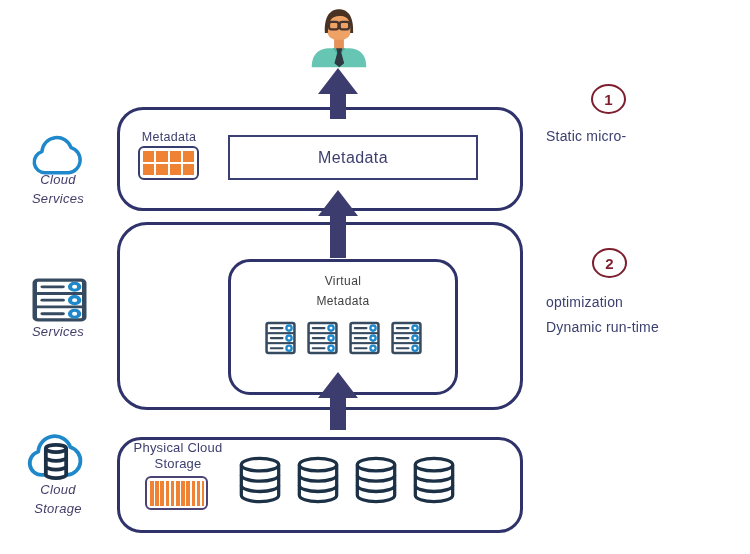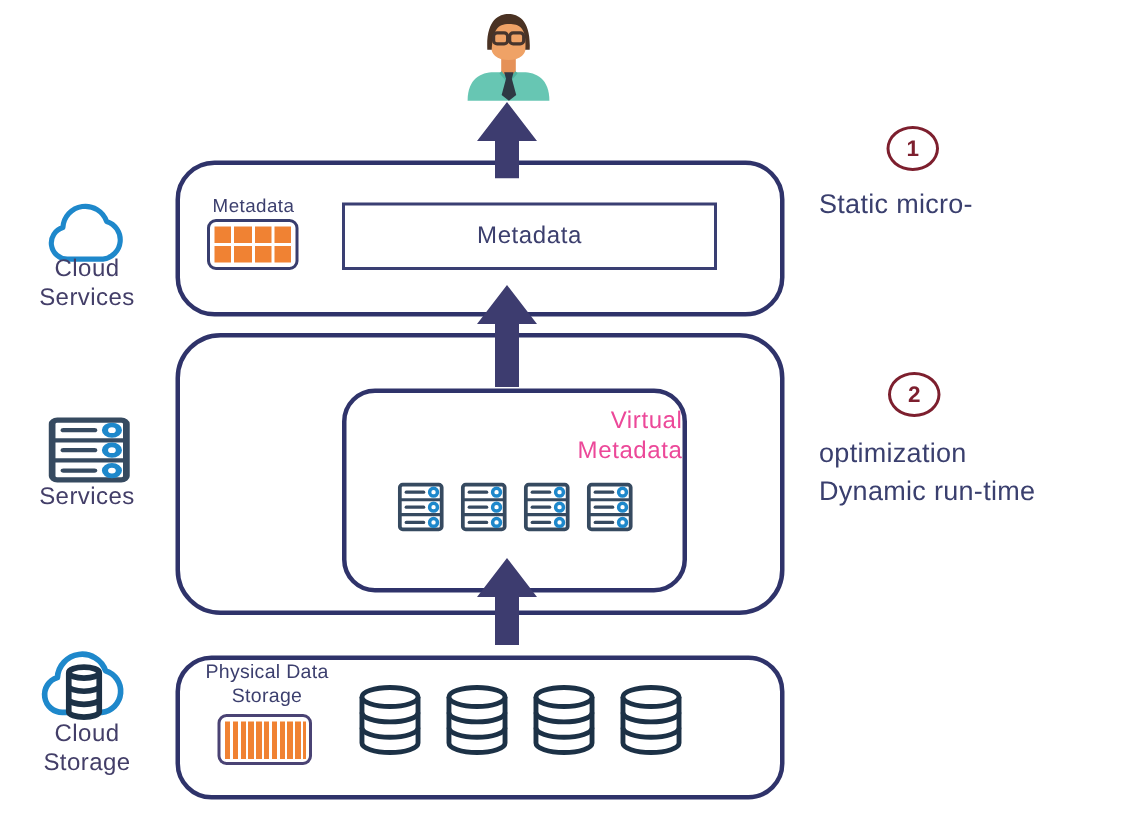--- a/index.html
+++ b/index.html
@@ -24,22 +24,22 @@
     position:absolute; left:228px; top:135px; width:250px; height:45px;
     border:2.5px solid #3A3F73; background:#fff;
     display:flex; align-items:center; justify-content:center;
     font-size:16px; color:#3C3F6E; letter-spacing:0.4px;
   }
   .vw-box {
     position:absolute; left:228px; top:259px; width:230px; height:136px;
     border:3px solid #2F336A; border-radius:22px; background:#fff;
   }
   .vw-title {
-    position:absolute; left:0; top:9px; width:100%; text-align:right;
-    font-size:16px; line-height:20px; color:#ec4899; letter-spacing:0.4px;
+    position:absolute; left:0; top:9px; width:100%; text-align:center;
+    font-size:12px; line-height:20px; color:#404040; letter-spacing:0.4px;
   }
   .vw-servers { position:absolute; left:0; top:59px; width:100%;
     display:flex; justify-content:center; gap:11px; }
   .vw-servers svg { width:31px; height:34px; }
 
   
   .meta-label {
     position:absolute; left:136px; top:130px; width:66px; text-align:center;
     font-size:12.5px; color:#3C3F6E; letter-spacing:0.3px;
   }
@@ -62,21 +62,21 @@
   .stripe-icon > div { width:100%; height:100%;
     background:repeating-linear-gradient(90deg,#F08233 0 3.6px,#ffffff 3.6px 5.2px); }
 
   
   .cyl-row { position:absolute; left:237px; top:455px; display:flex; gap:12px; }
   .cyl-row svg { width:46px; height:50px; }
 
   
   .rail-label {
     position:absolute; width:110px; text-align:center;
-    font-size:16px; line-height:19px; color:#433E68; letter-spacing:0.3px;
+    font-size:13px; line-height:19px; color:#433E68; letter-spacing:0.3px;font-style:italic;
   }
   .rail-cloud-label   { left:3px; top:170px; }
   .rail-compute-label { left:3px; top:322px; }
   .rail-storage-label { left:3px; top:480px; }
 
   
   .arrow { position:absolute; left:318px; width:40px; z-index:5; }
   .arrow svg { display:block; width:100%; height:100%; }
   .arrow-1 { top:68px;  height:51px; }
   .arrow-2 { top:190px; height:68px; }
@@ -87,21 +87,21 @@
   .person svg { width:100%; height:100%; }
 
   
   .num-circle {
     position:absolute; width:35px; height:30px; border:2.6px solid #7D1F2E;
     border-radius:50%; color:#7D1F2E; font-weight:bold; font-size:15px;
     display:flex; align-items:center; justify-content:center;
   }
   .anno-text {
     position:absolute; left:546px; width:200px;
-    font-size:18px; line-height:24.5px; color:#3A3F6E; letter-spacing:0.2px;
+    font-size:14px; line-height:24.5px; color:#3A3F6E; letter-spacing:0.2px;
   }
   .circle-1 { left:591px; top:84px; }
   .circle-2 { left:592px; top:248px; }
   .anno-1-text { top:124px; }
   .anno-2-text { top:290px; }
 </style>
 </head>
 <body>
 
 <div class="canvas">
@@ -258,21 +258,21 @@
             <circle cx="24.8" cy="6.8" r="2.7"></circle>
             <circle cx="24.8" cy="17.1" r="2.7"></circle>
             <circle cx="24.8" cy="27.6" r="2.7"></circle>
           </g>
       </svg>
     </div>
   </div>
 
   <div class="layer-box layer-3"></div>
   <div class="phys-label">
-    <div>Physical Data</div>
+    <div>Physical Cloud</div>
     <div>Storage</div>
   </div>
   <div class="stripe-icon">
       <div></div>
     </div>
   <div class="cyl-row">
     <svg viewBox="0 0 48 50">
       <path d="M4.5 9 v32 a19.5 6.6 0 0 0 39 0 v-32" fill="#fff" stroke="#1C3146" stroke-width="3.4"></path>
       <ellipse cx="24" cy="9" rx="19.5" ry="6.6" fill="#fff" stroke="#1C3146" stroke-width="3.4"></ellipse>
       <path d="M4.5 19.7 a19.5 6.6 0 0 0 39 0" fill="none" stroke="#1C3146" stroke-width="3.4"></path>

